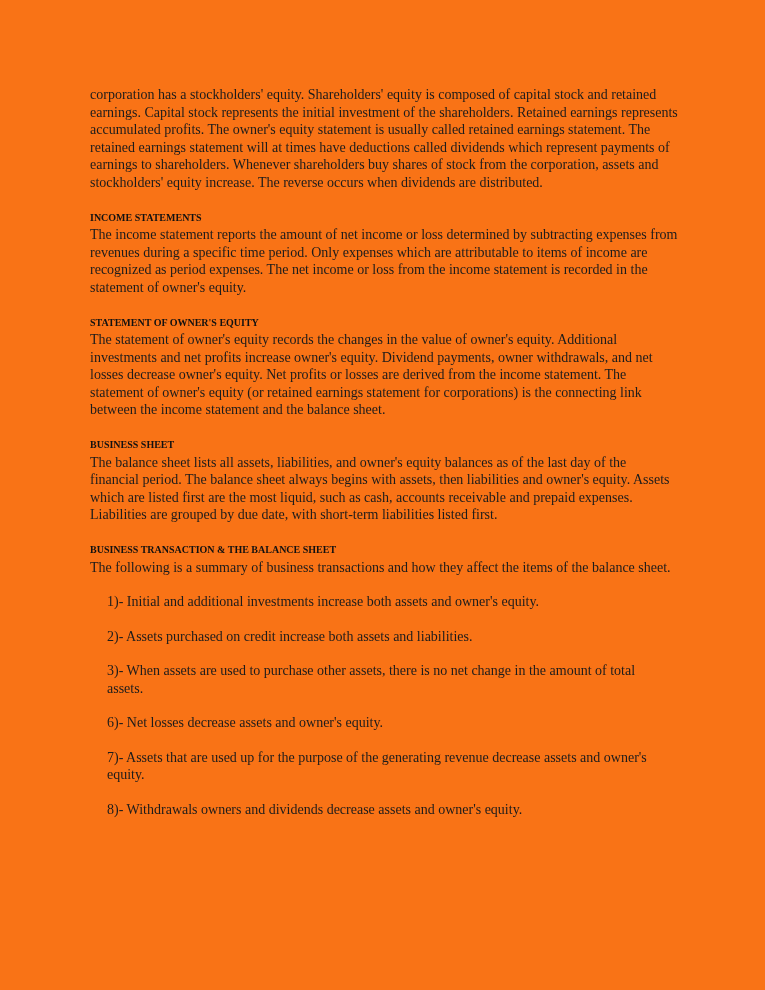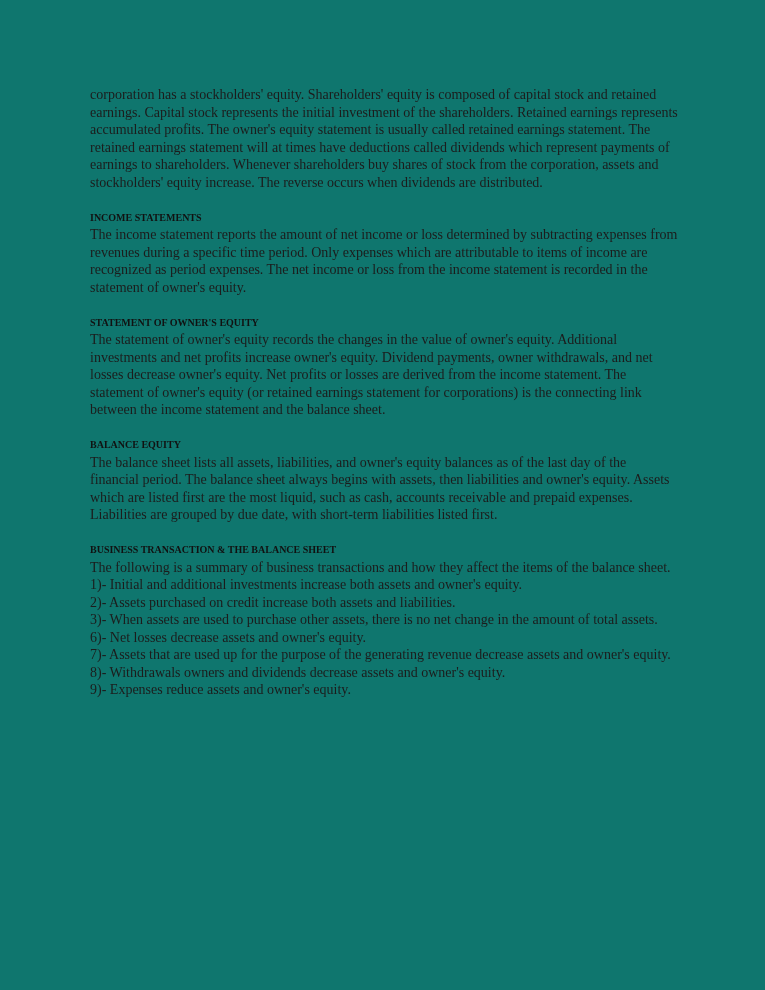--- a/index.html
+++ b/index.html
@@ -13,21 +13,21 @@
     position: relative;
     overflow: hidden;
     font-family: "Liberation Serif", "DejaVu Serif", serif;
   }
   .page {
     position: absolute;
     left: 0;
     top: 0;
     width: 765px;
     height: 990px;
-    background: #0f766e;
+    background: #f97316;
   }
   .text-block {
     position: absolute;
     left: 90px;
     top: 86px;
     width: 588px;
     color: #1c1c1c;
     font-size: 14px;
     line-height: 17.5px;
     text-rendering: optimizeLegibility;
@@ -39,21 +39,21 @@
     margin-top: 17.5px;
   }
   .section-heading {
     font-weight: bold;
     margin: 0;
     font-size: 10px;
     line-height: 17.5px;
     color: #111111;
   }
   .list-item {
-    margin: 0;
+    margin: 17px;
   }
 </style>
 </head>
 <body>
 
 <div class="page">
   <div class="text-block">
 
     <p class="para">corporation has a stockholders' equity. Shareholders' equity is composed of capital stock and retained earnings. Capital stock represents the initial investment of the shareholders. Retained earnings represents accumulated profits. The owner's equity statement is usually called retained earnings statement. The retained earnings statement will at times have deductions called dividends which represent payments of earnings to shareholders. Whenever shareholders buy shares of stock from the corporation, assets and stockholders' equity increase. The reverse occurs when dividends are distributed.</p>
 
@@ -61,32 +61,31 @@
       <h2 class="section-heading">INCOME STATEMENTS</h2>
       <p class="para">The income statement reports the amount of net income or loss determined by subtracting expenses from revenues during a specific time period. Only expenses which are attributable to items of income are recognized as period expenses. The net income or loss from the income statement is recorded in the statement of owner's equity.</p>
     </div>
 
     <div class="section">
       <h2 class="section-heading">STATEMENT OF OWNER'S EQUITY</h2>
       <p class="para">The statement of owner's equity records the changes in the value of owner's equity. Additional investments and net profits increase owner's equity. Dividend payments, owner withdrawals, and net losses decrease owner's equity. Net profits or losses are derived from the income statement. The statement of owner's equity (or retained earnings statement for corporations) is the connecting link between the income statement and the balance sheet.</p>
     </div>
 
     <div class="section">
-      <h2 class="section-heading">BALANCE EQUITY</h2>
+      <h2 class="section-heading">BUSINESS SHEET</h2>
       <p class="para">The balance sheet lists all assets, liabilities, and owner's equity balances as of the last day of the financial period. The balance sheet always begins with assets, then liabilities and owner's equity. Assets which are listed first are the most liquid, such as cash, accounts receivable and prepaid expenses. Liabilities are grouped by due date, with short-term liabilities listed first.</p>
     </div>
 
     <div class="section">
       <h2 class="section-heading">BUSINESS TRANSACTION &amp; THE BALANCE SHEET</h2>
       <p class="para">The following is a summary of business transactions and how they affect the items of the balance sheet.</p>
       <div>
         <p class="list-item">1)- Initial and additional investments increase both assets and owner's equity.</p>
         <p class="list-item">2)- Assets purchased on credit increase both assets and liabilities.</p>
         <p class="list-item">3)- When assets are used to purchase other assets, there is no net change in the amount of total assets.</p>
         <p class="list-item">6)- Net losses decrease assets and owner's equity.</p>
         <p class="list-item">7)- Assets that are used up for the purpose of the generating revenue decrease assets and owner's equity.</p>
         <p class="list-item">8)- Withdrawals owners and dividends decrease assets and owner's equity.</p>
-        <p class="list-item">9)- Expenses reduce assets and owner's equity.</p>
       </div>
     </div>
 
   </div>
 </div>
 
 </body></html>

